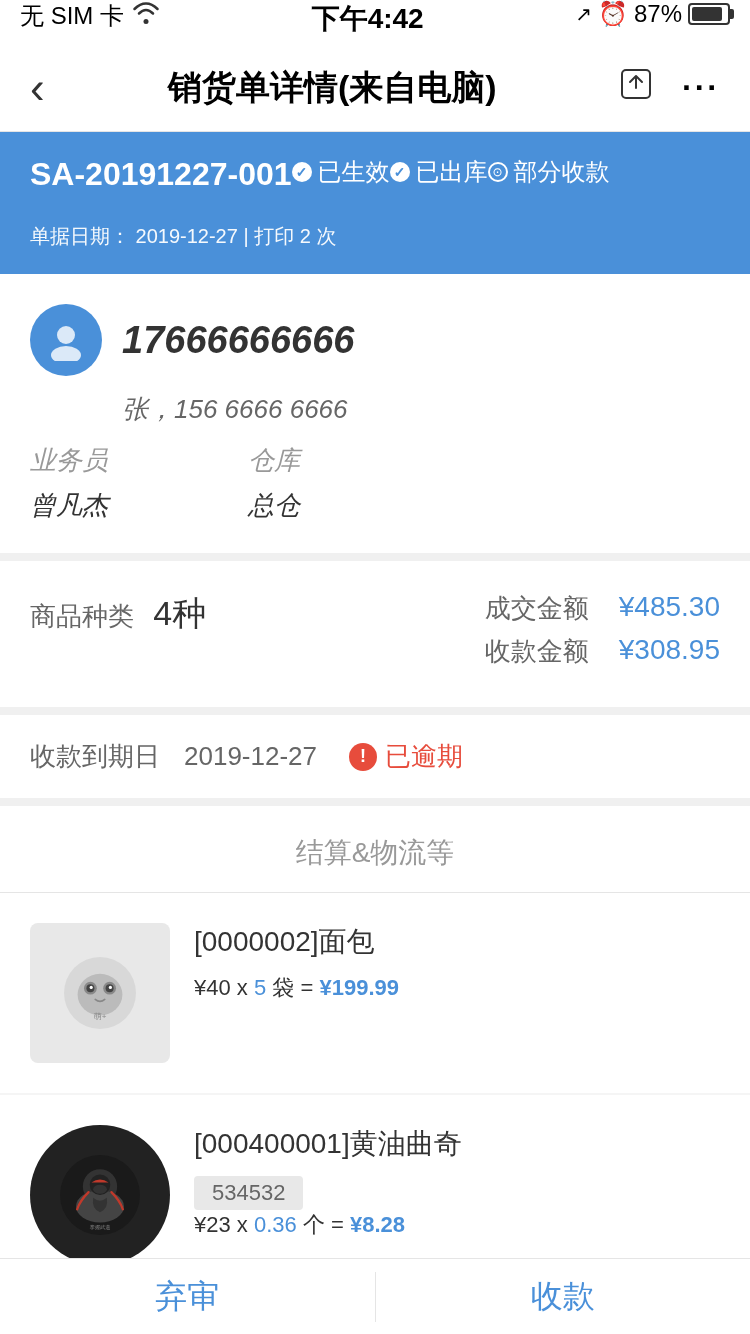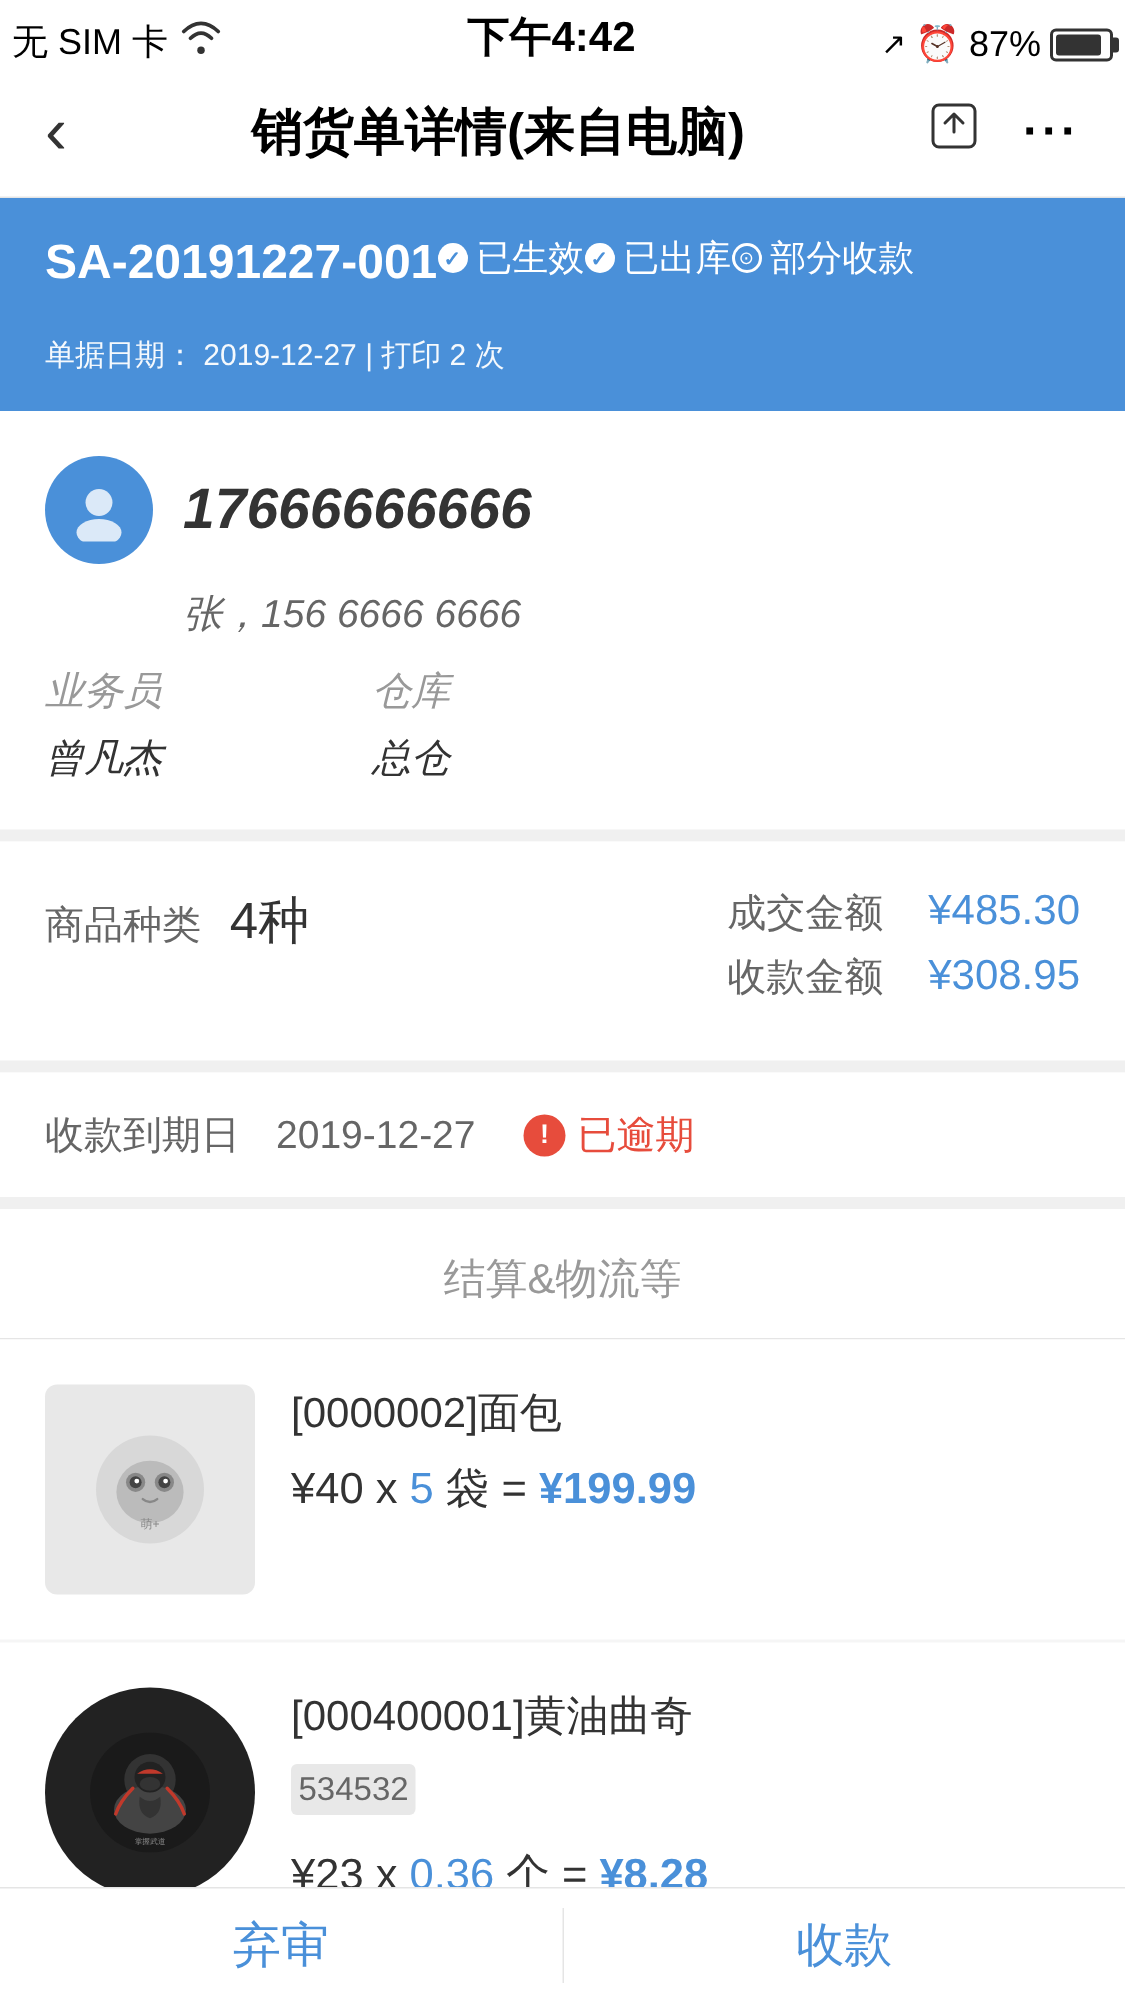--- a/index.html
+++ b/index.html
@@ -11,23 +11,23 @@
       min-height: 1334px;
       overflow-x: hidden;
       font-size: 28px;
     }
 
     
     .status-bar {
       background: #fff;
       height: 44px;
       display: flex;
-      align-items: flex-end;
+      align-items: flex-start;
       justify-content: space-between;
-      padding: 0 8px;
+      padding: 0 20px;
       font-size: 24px;
       font-weight: 500;
     }
     .status-left { display: flex; align-items: center; gap: 8px; }
     .status-center { font-size: 28px; font-weight: 600; }
     .status-right { display: flex; align-items: center; gap: 6px; font-size: 24px; }
     .battery {
       width: 42px; height: 22px; border: 2px solid #333; border-radius: 4px;
       position: relative; display: flex; align-items: center; padding: 2px;
     }
@@ -254,26 +254,26 @@
       font-size: 28px;
       color: #333;
       margin-bottom: 12px;
       font-weight: 500;
     }
     .product-tag {
       display: inline-block;
       background: #e8e8e8;
       color: #666;
       font-size: 22px;
-      padding: 4px 5px;
+      padding: 4px 18px;
       border-radius: 4px;
-      margin-bottom: 20px;
+      margin-bottom: 0;
     }
     .product-price {
-      font-size: 29px;
+      font-size: 22px;
       color: #333;
     }
     .product-price .qty { color: #4a90d9; }
     .product-price .total { color: #4a90d9; font-weight: 600; }
 
     
     .bottom-bar {
       position: fixed;
       bottom: 0;
       width: 750px;

